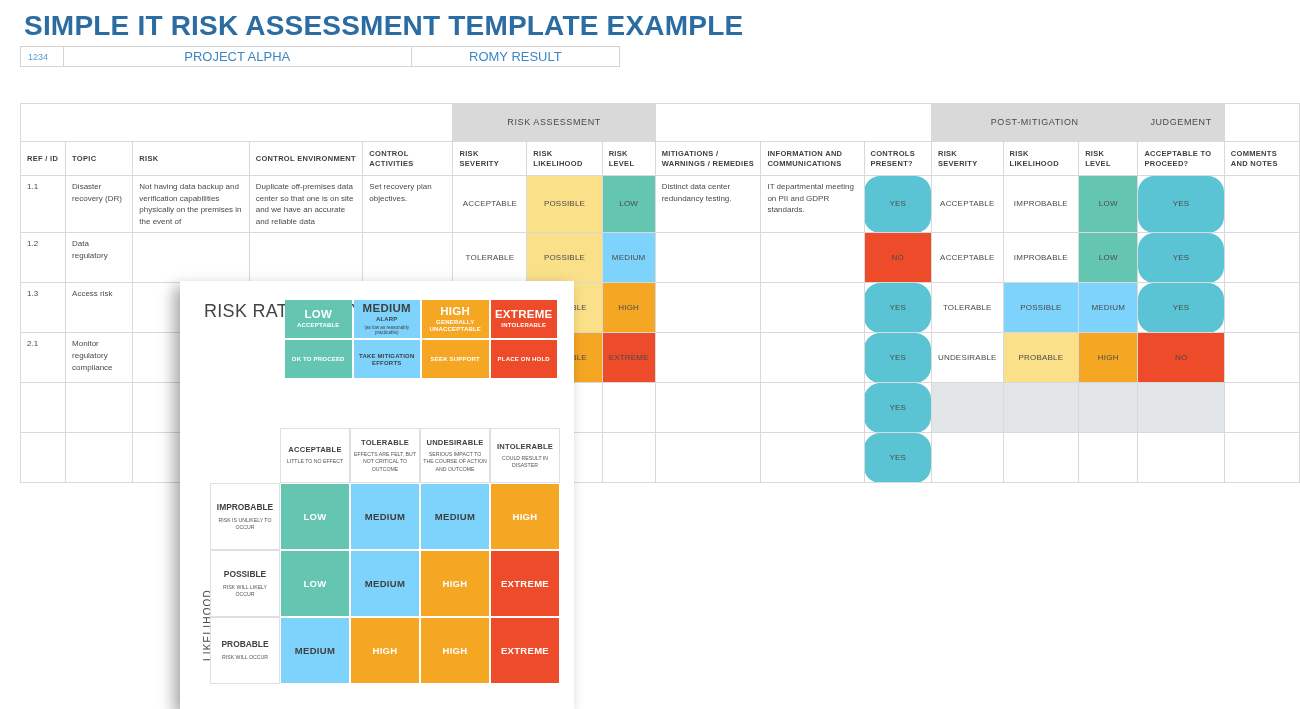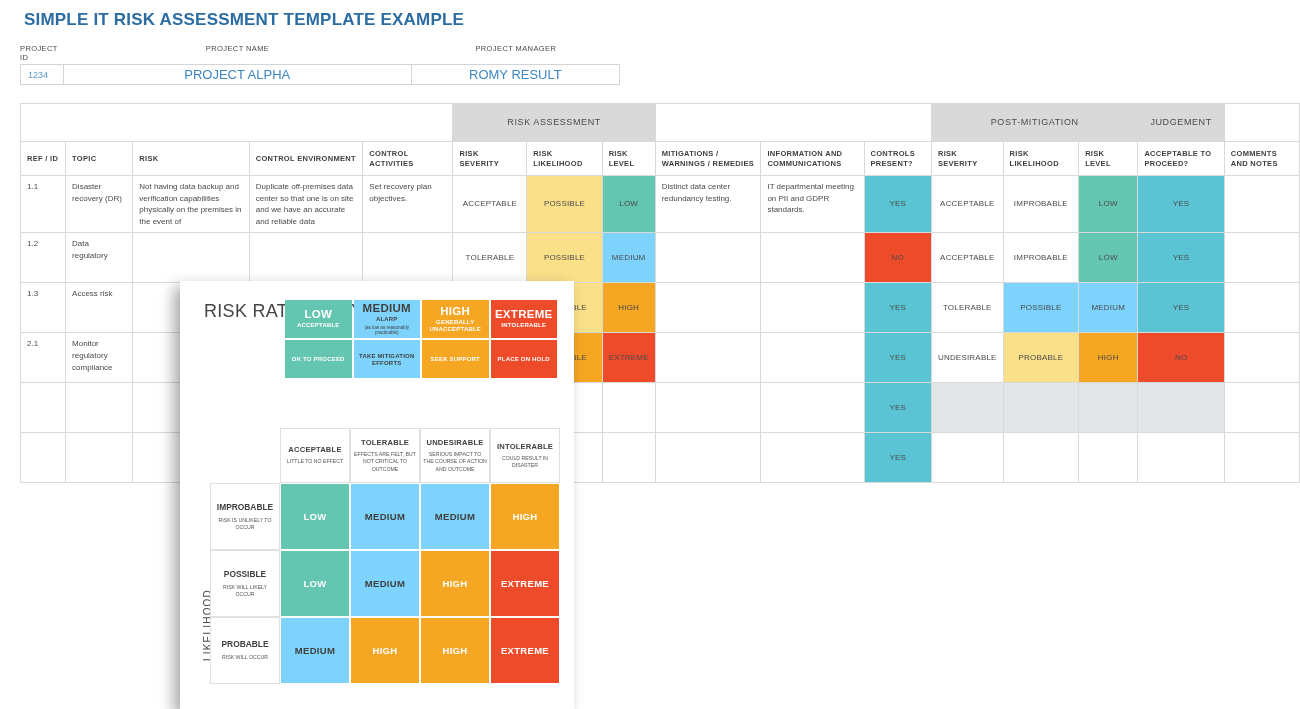--- a/index.html
+++ b/index.html
@@ -14,21 +14,21 @@
     overflow: hidden;
     font-family: "Liberation Sans", sans-serif;
     color: #3b3b3b;
   }
 
   
   .page-title {
     position: absolute;
     left: 24px;
     top: 10px;
-    font-size: 17px;
+    font-size: 28px;
     font-weight: bold;
     color: #2b6ca3;
     letter-spacing: 0.2px;
     white-space: nowrap;
   }
 
   
   .proj-head {
     position: absolute;
     left: 20px;
@@ -124,21 +124,21 @@
   tr.data-row td.center {
     text-align: center;
     vertical-align: middle;
     font-size: 8px;
     letter-spacing: 0.2px;
   }
   td.refid { font-size: 8px; color: #6f6f6f; }
 
   
   .c-green  { background: #64c5b0; color: #ffffff; }
-  .c-teal   { background: #5bc4d4; color: #ffffff; }
+  .c-teal   { background: #5bc4d4; color: #ffffff; border-radius: 16px; }
   .c-yellow { background: #fbe08a; color: #3f3f3f; }
   .c-lyellow{ background: #7dd3fc; color: #3f3f3f; }
   .c-orange { background: #f5a623; color: #ffffff; }
   .c-red    { background: #ee4b2b; color: #ffffff; }
   .c-grey   { background: #d9d9d9; color: #4a4a4a; }
   .c-greyl  { background: #e3e6e8; }
   .c-white  { background: #ffffff; }
 
   
   .key-card {
@@ -286,25 +286,20 @@
     color: #4a4a4a;
     white-space: nowrap;
   }
 </style>
 </head>
 <body>
 
 <div class="page-title">SIMPLE IT RISK ASSESSMENT TEMPLATE EXAMPLE</div>
 
 <div class="proj-head">
-  <div class="proj-labels">
-    <div class="c1">PROJECT ID</div>
-    <div class="c2">PROJECT NAME</div>
-    <div class="c3">PROJECT MANAGER</div>
-  </div>
   <div class="proj-row">
     <div class="proj-cell id">1234</div>
     <div class="proj-cell name">PROJECT ALPHA</div>
     <div class="proj-cell mgr">ROMY RESULT</div>
   </div>
 </div>
 
 <div class="table-wrap">
   <table class="risk">
     <colgroup>

